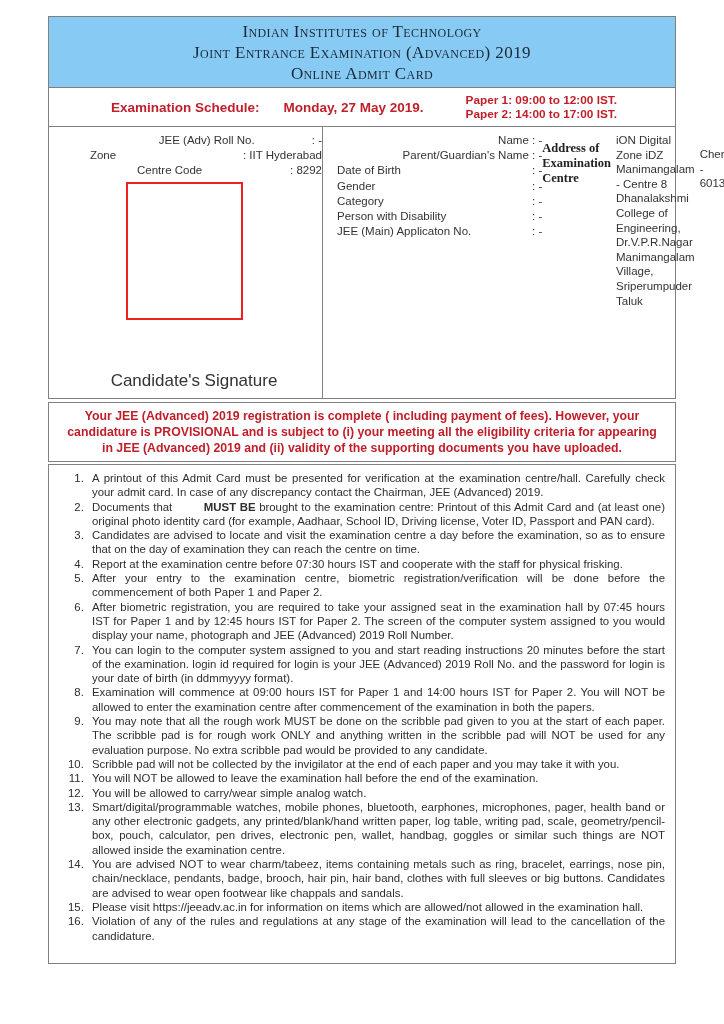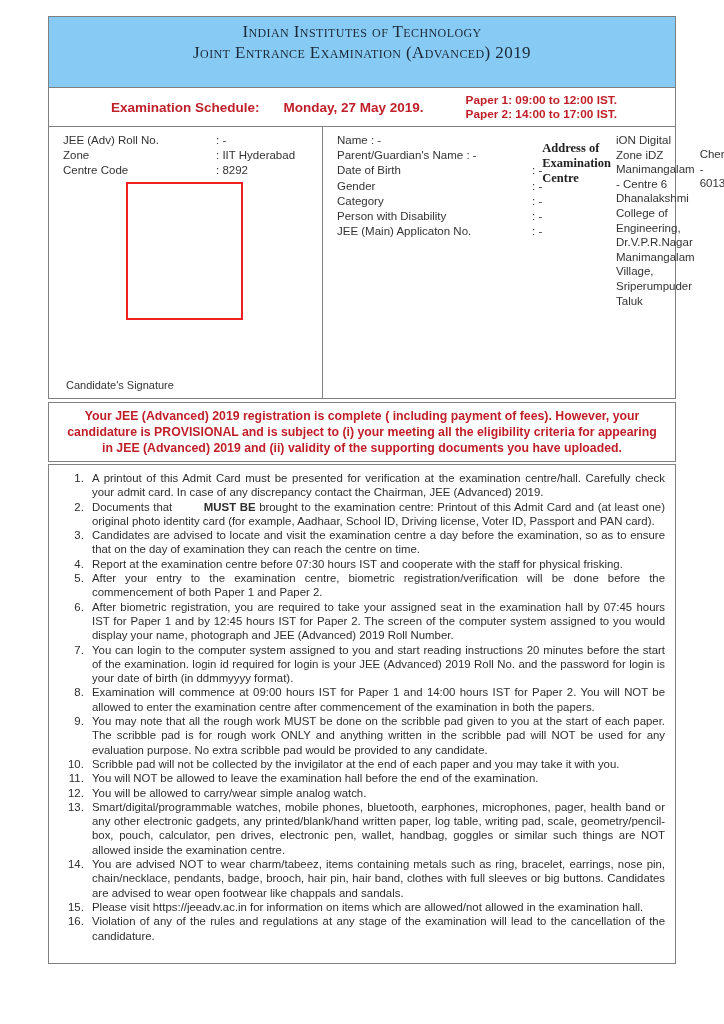--- a/index.html
+++ b/index.html
@@ -11,27 +11,27 @@
     font-family:"Liberation Serif","DejaVu Serif",serif;font-variant:small-caps;
     color:var(--header-text,#1b2736);padding-top:4px;}
   .hline{font-size:17px;line-height:21px;letter-spacing:.4px;}
   .schedule-box{border-top:none;height:39px;display:flex;align-items:center;color:var(--red,#c01f2a);font-weight:bold;}
   .s-label{margin-left:62px;font-size:13.5px;flex:none;}
   .s-date{margin-left:24px;font-size:13.5px;flex:none;}
   .s-papers{margin-left:auto;margin-right:58px;font-size:11.8px;line-height:14.5px;display:flex;flex-direction:column;text-align:left;}
   .details-box{border-top:none;height:272px;display:flex;font-size:11.5px;color:#333;}
   .colL{width:273px;flex:none;display:flex;flex-direction:column;padding:6px 0 7px 14px;}
   .colR{flex:1;border-left:1px solid var(--box-border,#808080);display:flex;padding:6px 10px 7px 14px;}
-  .info-row{display:flex;line-height:15.2px;white-space:pre;}
+  .info-row{display:flex;line-height:15.2px;white-space:pre;justify-content:flex-end;}
   .lrow .lbl{width:153px;flex:none;}
   .crow .lbl{width:195px;flex:none;}
   .val::before{content:": ";}
   .irow .val::before{content:" : ";}
   .photo{width:117px;height:138px;border:2px solid var(--photo-border,#ee2020);margin:3px 0 0 63px;flex:none;}
-  .sig-cap{font-size:11px;color:#333;}
+  .sig-cap{font-size:17px;color:#333;text-align:center;}
   .candL{margin-top:auto;padding-left:3px;}
   .addr-head{margin-top:8px;font-family:"Liberation Serif","DejaVu Serif",serif;font-weight:bold;font-size:12.5px;color:#222;}
   .addr-line{line-height:14.6px;margin-left:5px;}
   .city{line-height:14.6px;margin-left:5px;margin-top:14px;}
   .chairman{margin-top:auto;align-self:center;text-align:center;}
   .sig-svg{width:152px;height:34px;display:block;margin:0 auto -2px;}
   .prov-box{margin-top:3px;padding:5px 14px;text-align:center;color:var(--red,#c01f2a);font-weight:bold;
     font-size:12.3px;line-height:16px;}
   .instr-box{margin-top:2px;padding:6px 10px 20px 6px;color:var(--ink,#2e2e2e);}
   .instr-box ol{margin:0;padding-left:32px;font-size:11.4px;line-height:14.3px;text-align:justify;}
@@ -39,20 +39,21 @@
   .b{font-weight:bold;margin-left:28px;}
 </style>
 </head>
 <body>
 
 <div class="sheet">
 
   <div class="box header-box">
     <div class="hline">Indian Institutes of Technology</div>
     <div class="hline">Joint Entrance Examination (Advanced) 2019</div>
+    <div class="hline">Online Admit Card</div>
   </div>
 
   <div class="box schedule-box">
     <span class="s-label">Examination Schedule:</span>
     <span class="s-date">Monday, 27 May 2019.</span>
     <span class="s-papers">
       <span>Paper 1: 09:00 to 12:00 IST.</span>
       <span>Paper 2: 14:00 to 17:00 IST.</span>
     </span>
   </div>
@@ -72,21 +73,21 @@
           <div class="info-row irow"><span class="lbl">Name</span><span class="val">-</span></div>
           <div class="info-row irow"><span class="lbl">Parent/Guardian's Name</span><span class="val">-</span></div>
           <div class="info-row crow"><span class="lbl">Date of Birth</span><span class="val">-</span></div>
           <div class="info-row crow"><span class="lbl">Gender</span><span class="val">-</span></div>
           <div class="info-row crow"><span class="lbl">Category</span><span class="val">-</span></div>
           <div class="info-row crow"><span class="lbl">Person with Disability</span><span class="val">-</span></div>
           <div class="info-row crow"><span class="lbl">JEE (Main) Applicaton No.</span><span class="val">-</span></div>
         </div>
       <div class="addr-head">Address of Examination Centre</div>
       <div>
-          <div class="addr-line">iON Digital Zone iDZ Manimangalam - Centre 6</div>
+          <div class="addr-line">iON Digital Zone iDZ Manimangalam - Centre 8</div>
           <div class="addr-line">Dhanalakshmi College of Engineering, Dr.V.P.R.Nagar</div>
           <div class="addr-line">Manimangalam Village, Sriperumpuder Taluk</div>
         </div>
       <div class="city">Chennai - 601301</div>
       <div class="chairman">
         <svg class="sig-svg" viewBox="0 0 170 38" xmlns="http://www.w3.org/2000/svg">
           <g fill="none" stroke="#44557b" stroke-width="2.3" stroke-linecap="round" stroke-linejoin="round">
             <path d="M22,26 C14,29 8,22 12,14 C16,6 26,4 28,9"></path>
             <path d="M33,3 C30,12 27,21 25,29"></path>
             <path d="M25,22 C29,15 34,14 34,19 C34,23 33,26 32,29"></path>

